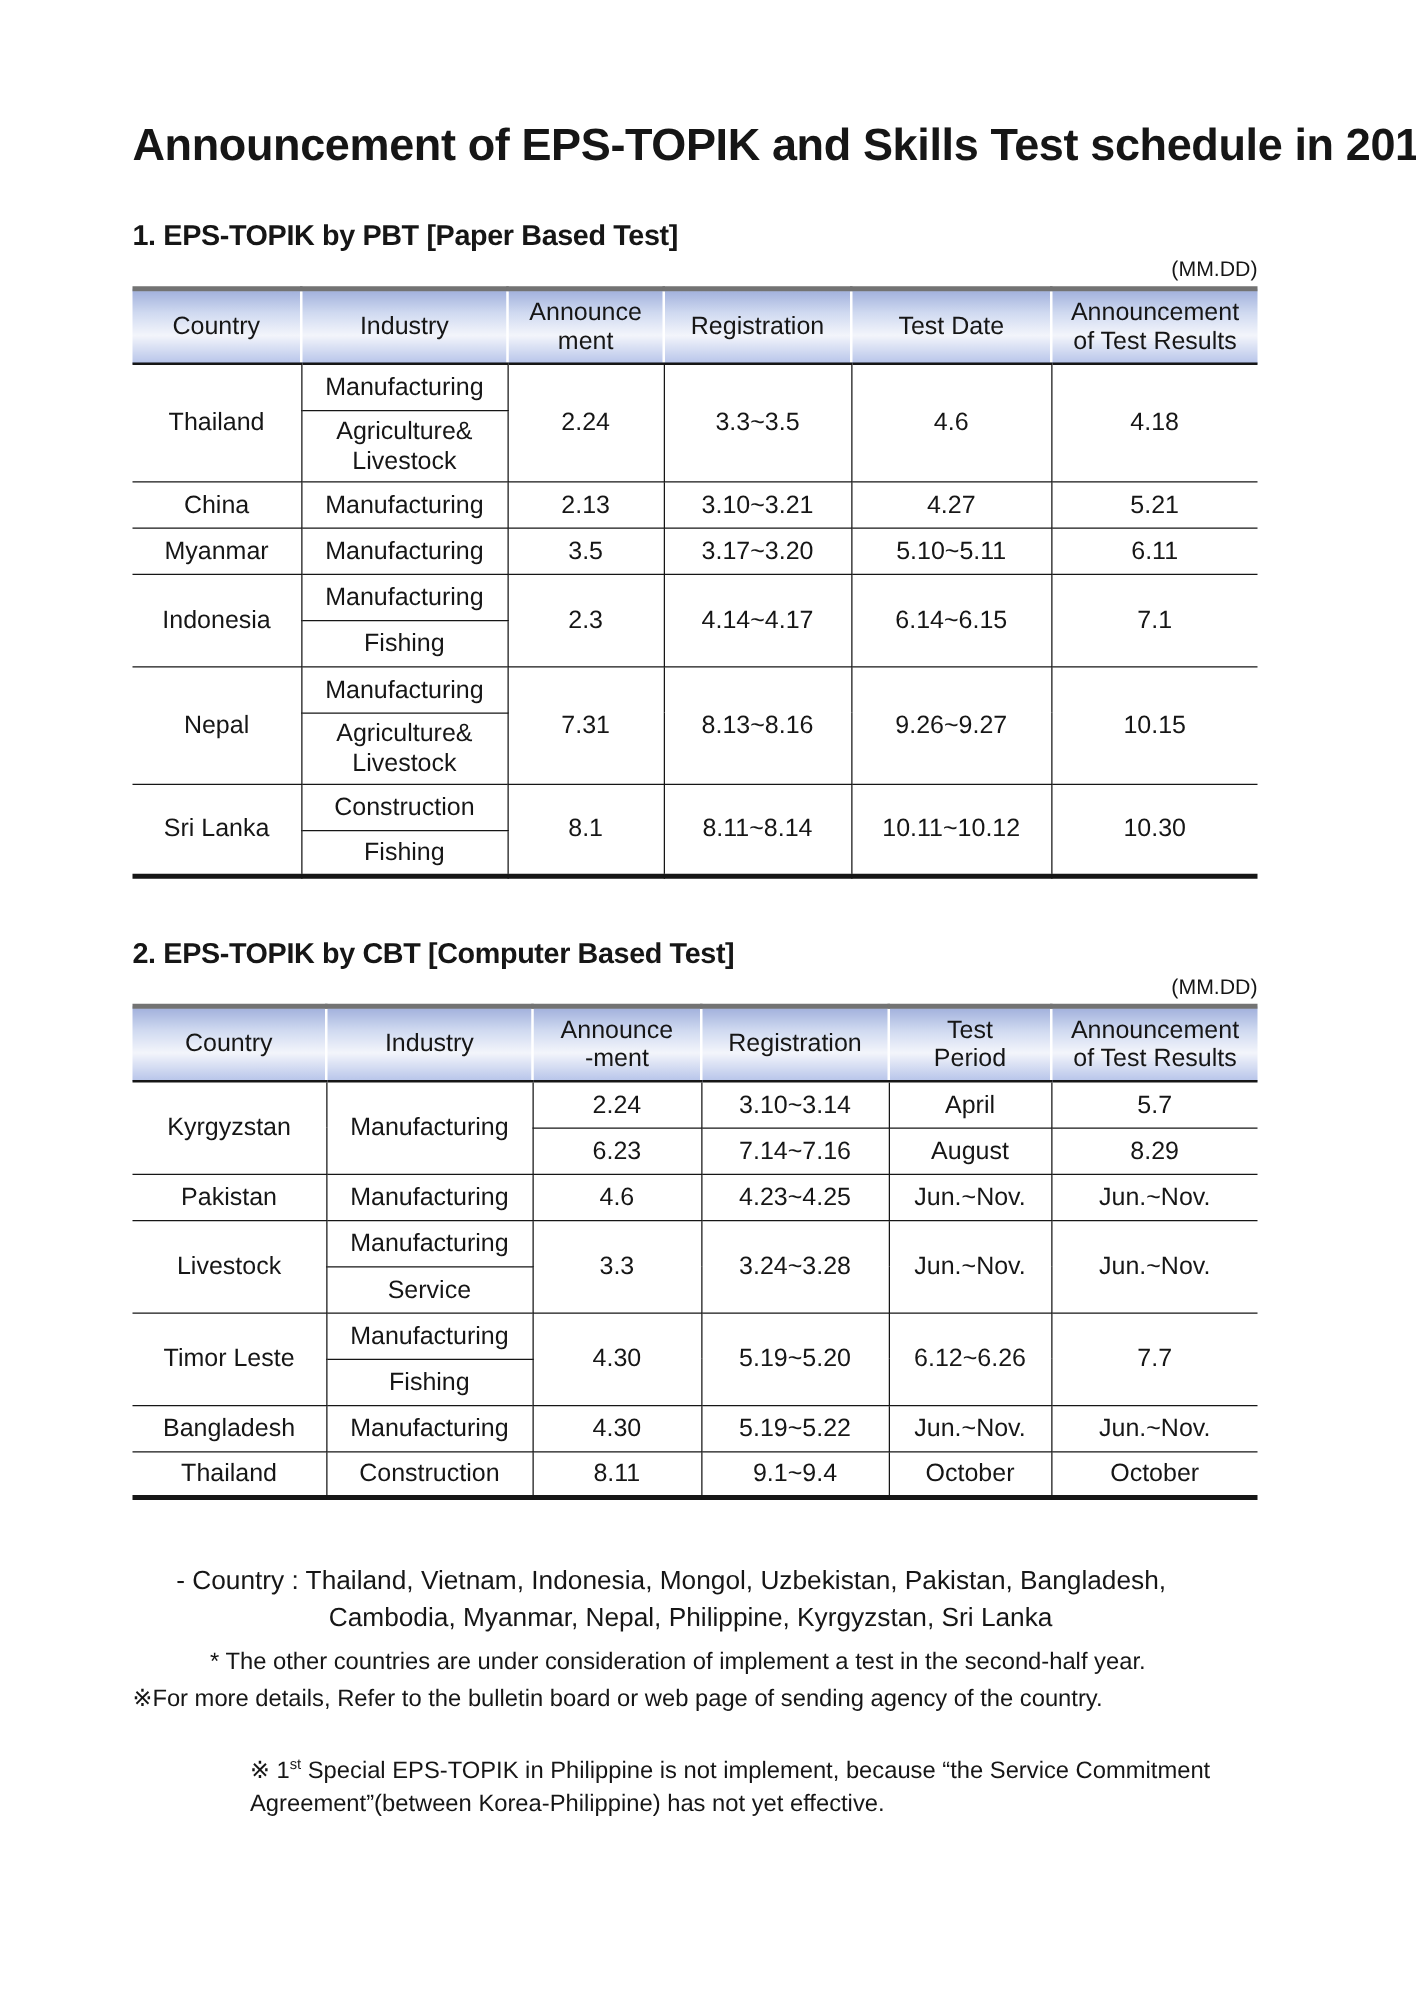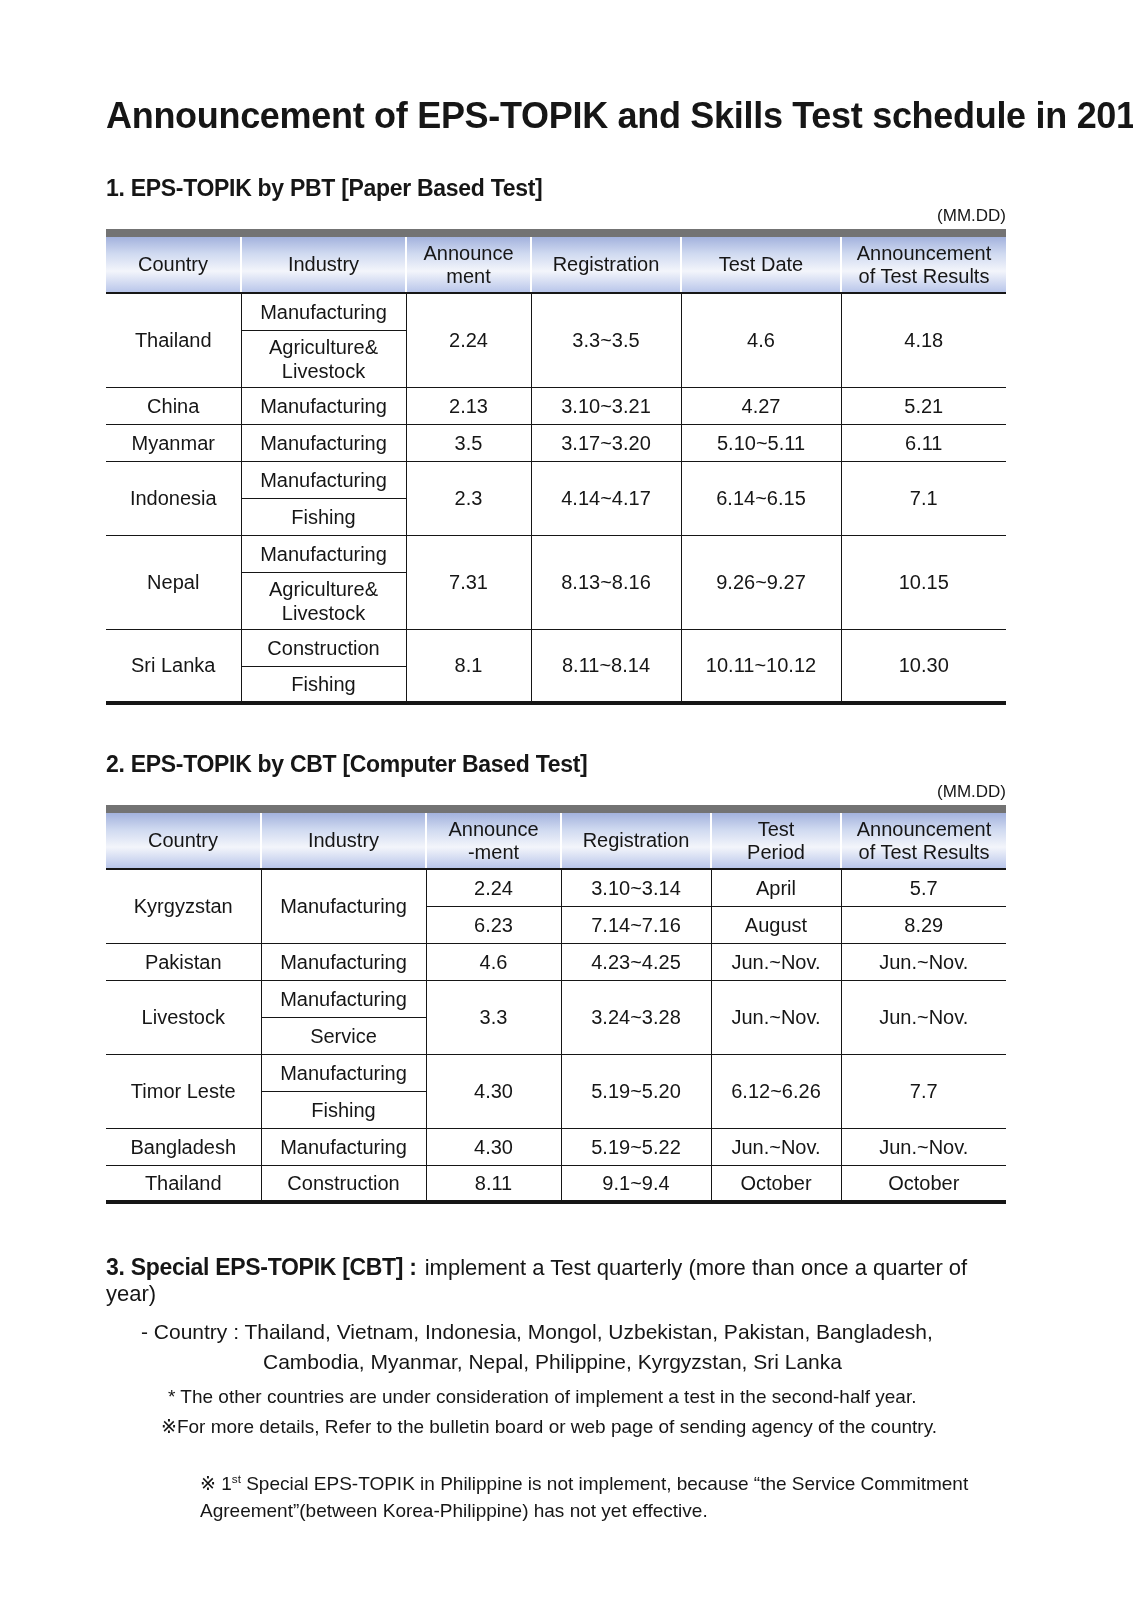--- a/index.html
+++ b/index.html
@@ -15,21 +15,21 @@
   .title {
     font-size: 36px; font-weight: bold; letter-spacing: -0.3px;
     white-space: nowrap; margin-bottom: 38px;
   }
 
   .sec-heading { font-size: 23px; font-weight: bold; letter-spacing: -0.3px; margin-bottom: 4px; }
   .unit { width: 900px; text-align: right; font-size: 17px; margin-bottom: 3px; }
 
   table.tbl {
     border-collapse: collapse; table-layout: fixed; width: 900px;
-    border-top: 8px solid #737373; border-bottom: 4px solid #161616;
+    border-top: 4px solid #737373; border-bottom: 4px solid #161616;
     font-size: 20px;
   }
   .tbl tr { height: 37px; }
   .tbl tr.hdr { height: 60px; }
   .tbl th {
     font-weight: normal; font-size: 20px;
     background: linear-gradient(180deg, #a3b2dd 0%, #cfd9f0 30%, #f3f5fb 62%, #b9c6ea 100%);
     border-left: 2px solid #ffffff; border-bottom: 2px solid #161616;
     text-align: center; vertical-align: middle;
     white-space: pre-line; line-height: 1.12; padding: 4px 2px;
@@ -50,21 +50,21 @@
   .s3-line1 { font-size: 22px; margin-bottom: 10px; }
   .s3-line1 .b { font-weight: bold; font-size: 23px; letter-spacing: -0.3px; }
   .s3-line1 .r { margin-left: 8px; }
   .s3-country {
     font-size: 21px; line-height: 1.42;
     padding-left: 157px; text-indent: -122px;
     white-space: pre-line; margin-bottom: 7px;
   }
   .s3-note { font-size: 19px; line-height: 1.42; }
   .note-star { margin-left: 62px; margin-bottom: 3px; }
-  .note-ref { margin-left: 55px; margin-bottom: 3px; }
+  .note-ref { margin-bottom: 3px; }
   .note-sp { padding-left: 94px; text-indent: -35px; white-space: pre-line; }
   sup { font-size: 0.62em; vertical-align: super; text-align: center; }
 </style>
 </head>
 <body>
 
 <div class="page">
   <div class="content">
 
     <h1 class="title">Announcement of EPS-TOPIK and Skills Test schedule in 2014</h1>
@@ -254,23 +254,20 @@
             <td>8.11</td>
             <td>9.1~9.4</td>
             <td>October</td>
             <td class="cl">October</td>
           </tr>
         </tbody>
       </table>
     </section>
 
     <section class="s3">
-      <div class="s3-line1">
-        <span class="b">3. Special EPS-TOPIK [CBT] :</span><span class="r">implement a Test quarterly (more than once a quarter of year)</span>
-      </div>
       <div class="s3-country">- Country : Thailand, Vietnam, Indonesia, Mongol, Uzbekistan, Pakistan, Bangladesh,
 Cambodia, Myanmar, Nepal, Philippine, Kyrgyzstan, Sri Lanka</div>
       <div class="s3-note note-star">* The other countries are under consideration of implement a test in the second-half year.</div>
       <div class="s3-note note-ref">※For more details, Refer to the bulletin board or web page of sending agency of the country.</div>
       <div class="s3-note note-sp">
         <span>※ 1</span><sup>st</sup><span> Special EPS-TOPIK in Philippine is not implement, because “the Service Commitment
 Agreement”(between Korea-Philippine) has not yet effective.</span>
       </div>
     </section>
 

